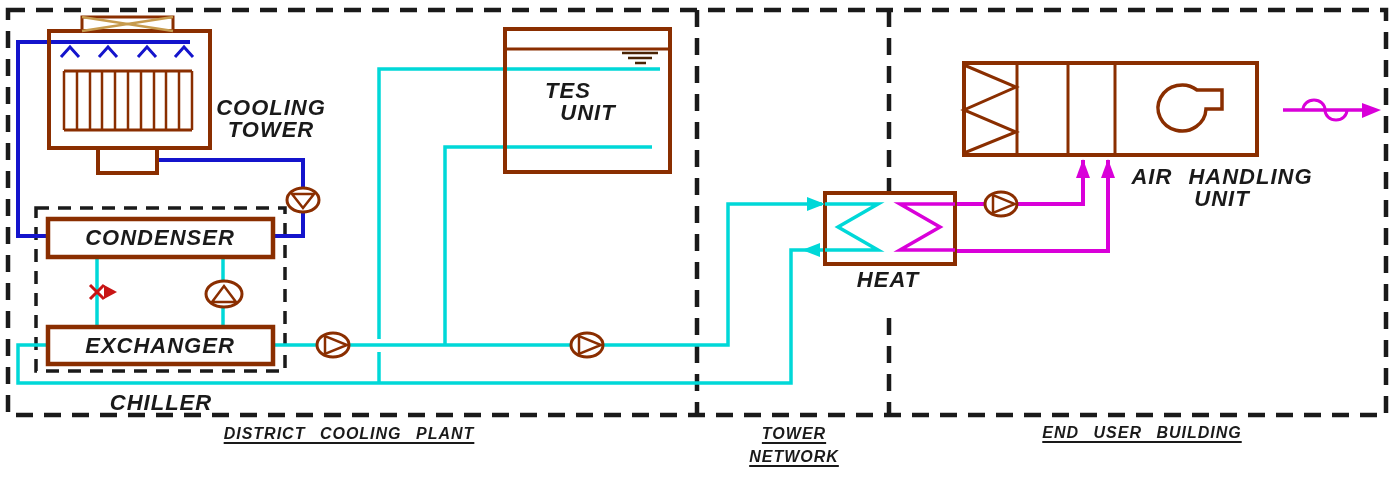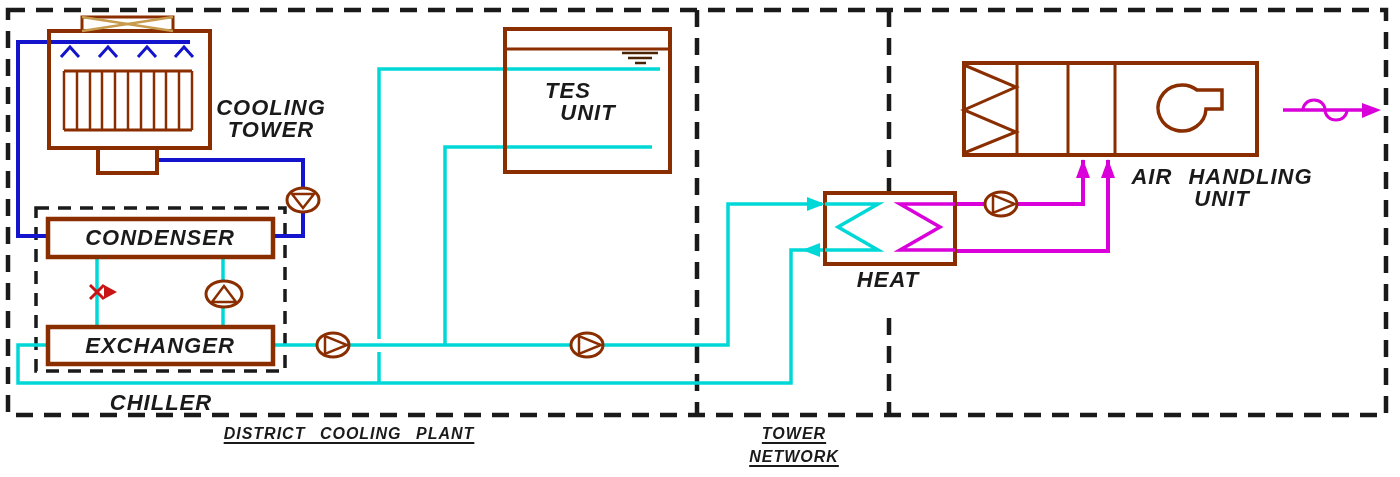--- a/index.html
+++ b/index.html
@@ -164,14 +164,15 @@
   <div class="lbl" style="left:161px;top:392px">CHILLER</div>
 
   <div class="lbl" style="left:888px;top:269px">HEAT</div>
 
   <div class="lbl" style="left:1222px;top:166px">AIR HANDLING</div>
   <div class="lbl" style="left:1222px;top:188px">UNIT</div>
 
   <div class="lbl sec u" style="left:349px;top:423px">DISTRICT COOLING PLANT</div>
   <div class="lbl sec u" style="left:794px;top:423px">TOWER</div>
   <div class="lbl sec u" style="left:794px;top:446px">NETWORK</div>
+  <div class="lbl sec u" style="left:1142px;top:422px">END USER BUILDING</div>
 
 </div>
 
 </body></html>

